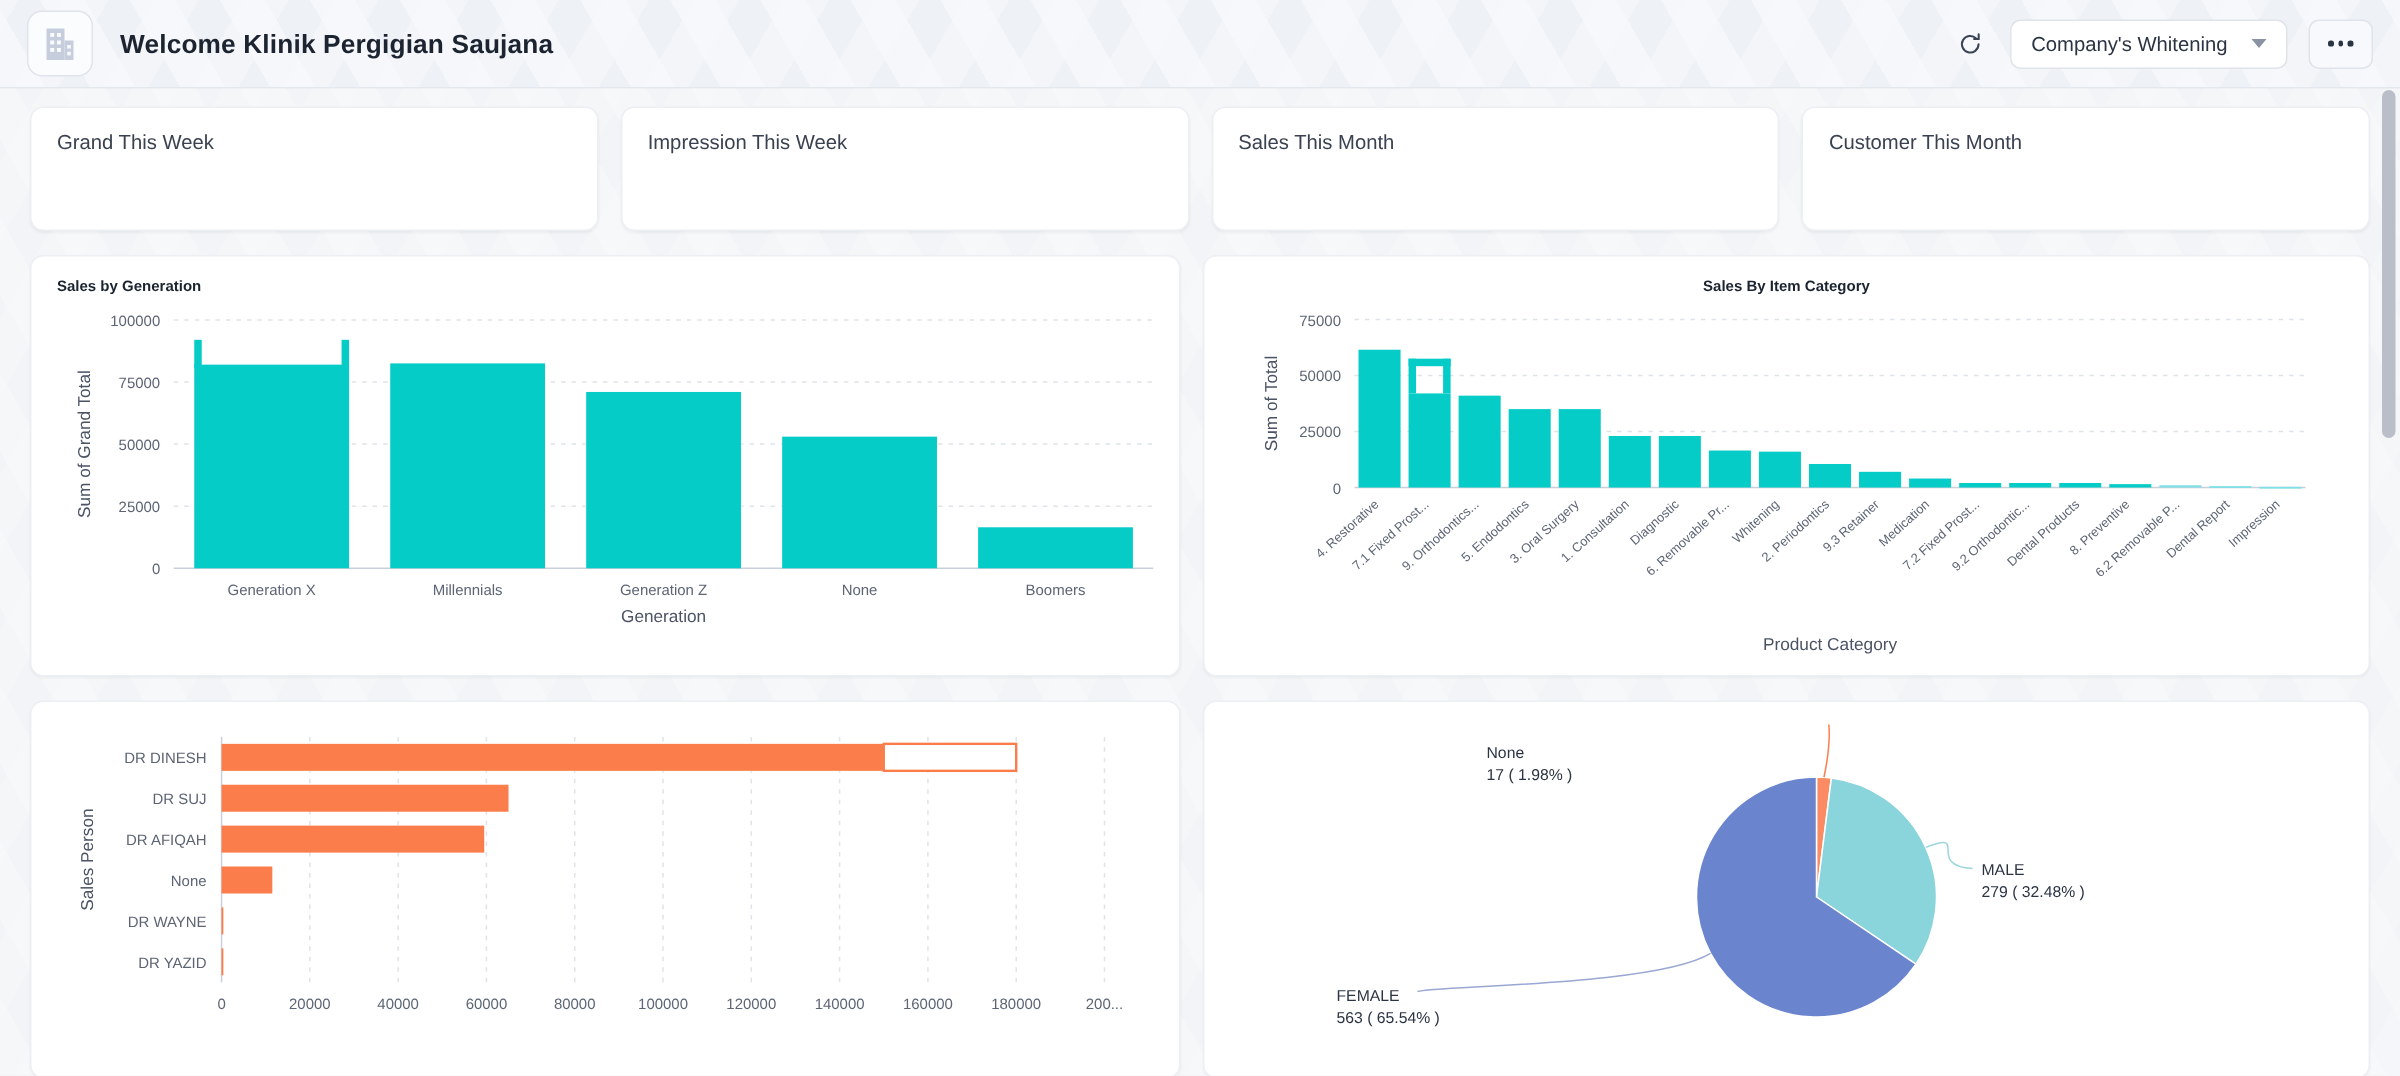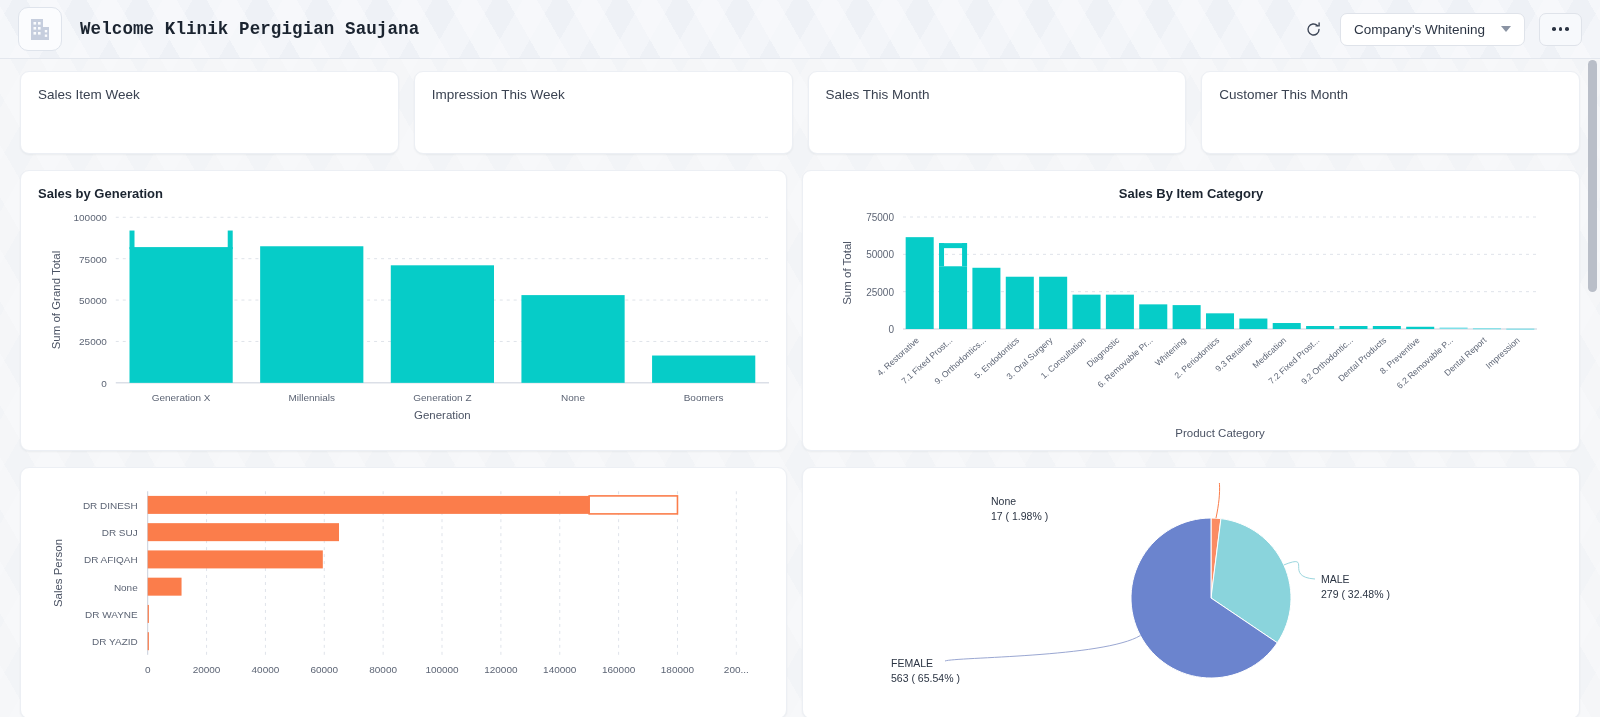--- a/index.html
+++ b/index.html
@@ -33,21 +33,20 @@
     width: 44px; height: 44px; border-radius: 10px;
     background: #fbfcfe; border: 1px solid #dfe4ec;
     display: flex; align-items: center; justify-content: center;
     flex: 0 0 auto;
   }
   .welcome-title {
     position: relative;
     margin-left: 18px;
     font-size: 17.5px; font-weight: bold; color: #1b2430;
     letter-spacing: .1px;
-    font-family: Liberation Mono, monospace;
   }
   .header-right {
     position: relative;
     margin-left: auto; display: flex; align-items: center; gap: 14px;
   }
   .refresh-btn {
     width: 26px; height: 26px; display:flex; align-items:center; justify-content:center;
     cursor: pointer; color:#3b4455;
   }
   .dash-select {
@@ -76,21 +75,21 @@
   .row { position:relative; display:flex; gap: 15px; margin-bottom: 16px; }
   .card {
     background:#fff; border-radius: 9px; border:1px solid #eceff4;
     box-shadow: 0 1px 2px rgba(22,32,48,.05);
     position: relative;
   }
   .kpi { flex:1; height: 83px; padding: 15px 17px; }
   .kpi-title { font-size: 13.5px; color:#3a4251; }
 
   .chart-card { padding: 15px 17px 10px 17px; }
-  .chart-title { font-size: 13px; font-weight: bold; color:#1b2430; margin-bottom:4px; }
+  .chart-title { font-size: 10px; font-weight: bold; color:#1b2430; margin-bottom:4px; }
 
   .r2 { height: 281px; }
   .r2 .left { width: 767px; }
   .r2 .right { flex: 1; text-align: center; }
   .r3 { height: 252px; }
   .r3 .left { width: 767px; }
   .r3 .right { flex: 1; }
 
   .plot { width: 100%; }
   text { font-family: "Liberation Sans", sans-serif; }
@@ -146,21 +145,21 @@
           <i></i>
           <i></i>
       </div>
     </div>
   </div>
 
   <div class="board">
 
     <div class="row">
       <div class="card kpi">
-        <div class="kpi-title">Sales Item Week</div>
+        <div class="kpi-title">Grand This Week</div>
         <div></div>
       </div>
       <div class="card kpi">
         <div class="kpi-title">Impression This Week</div>
         <div></div>
       </div>
       <div class="card kpi">
         <div class="kpi-title">Sales This Month</div>
         <div></div>
       </div>

